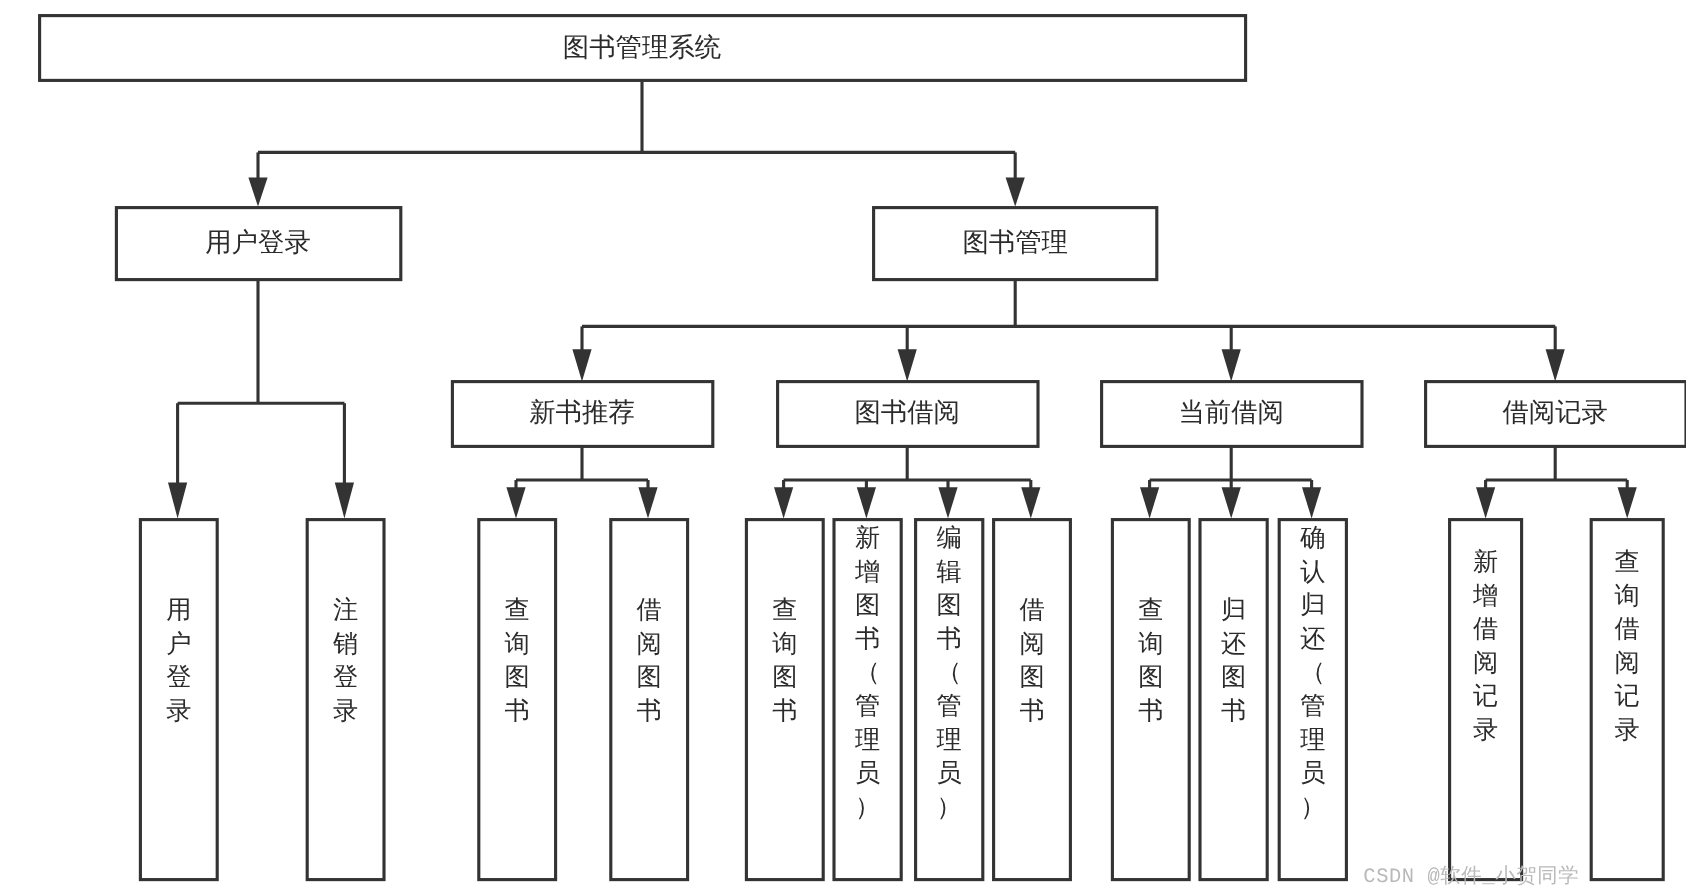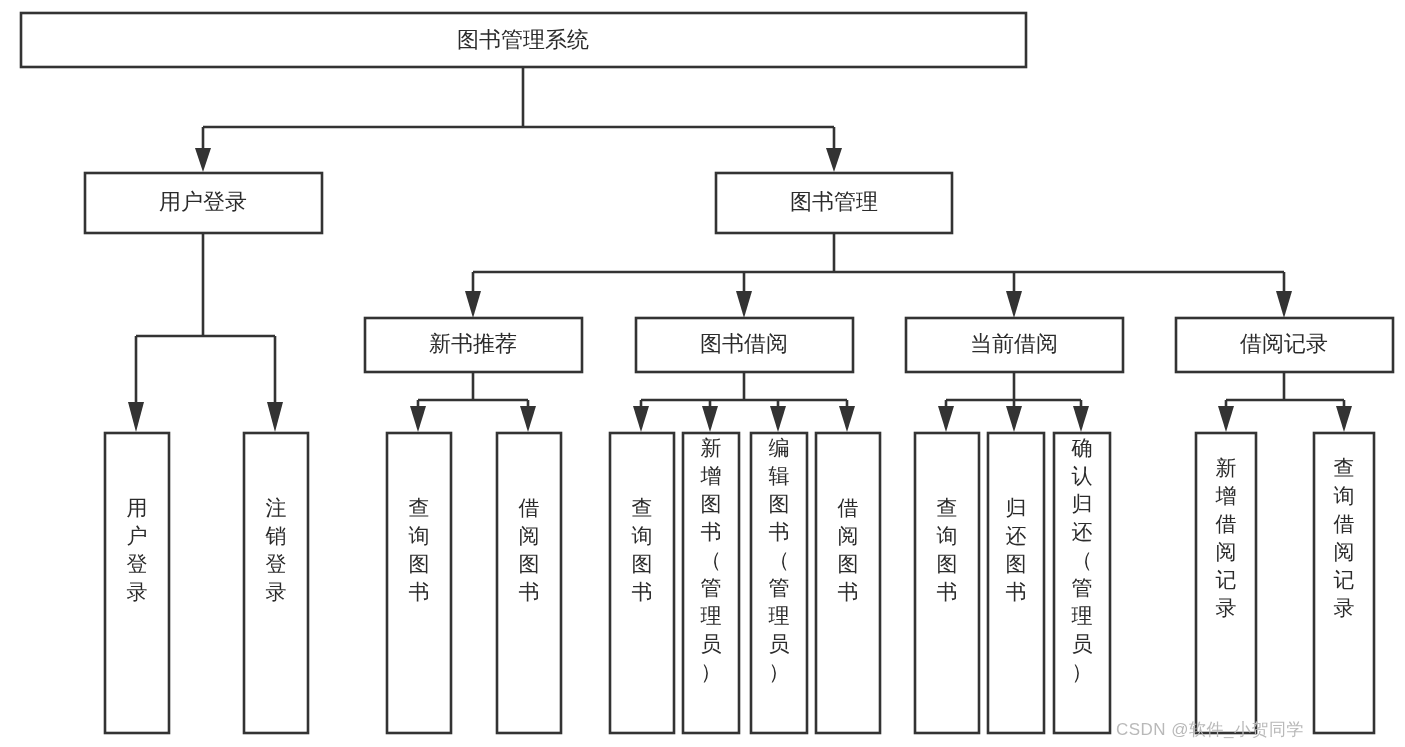--- a/index.html
+++ b/index.html
@@ -9,21 +9,21 @@
   }
   body {
     width: 1405px;
     height: 747px;
     position: relative;
     overflow: hidden;
     font-family: "Liberation Sans", "DejaVu Sans", sans-serif;
   }
   #diagram-root {
     position: absolute;
-    left: 4px;
+    left: 16px;
     top: 0;
     width: 1308px;
     height: 747px;
   }
   svg { display: block; }
 
   .node-box {
     fill: #ffffff;
     stroke: #333333;
     stroke-width: 2.6;
@@ -48,21 +48,21 @@
   .node-label-v {
     fill: #2b2b2b;
     font-family: "DejaVu Sans", "Liberation Sans", sans-serif;
     font-size: 21px;
     text-anchor: middle;
   }
   .watermark {
     position: absolute;
     right: 8px;
     bottom: 6px;
-    font-family: Liberation Sans, sans-serif;
+    font-family: Liberation Mono, monospace;
     font-size: 17px;
     color: #b9b9b9;
     white-space: nowrap;
     letter-spacing: 0.5px;
     pointer-events: none;
   }
 </style>
 </head>
 <body>
 

